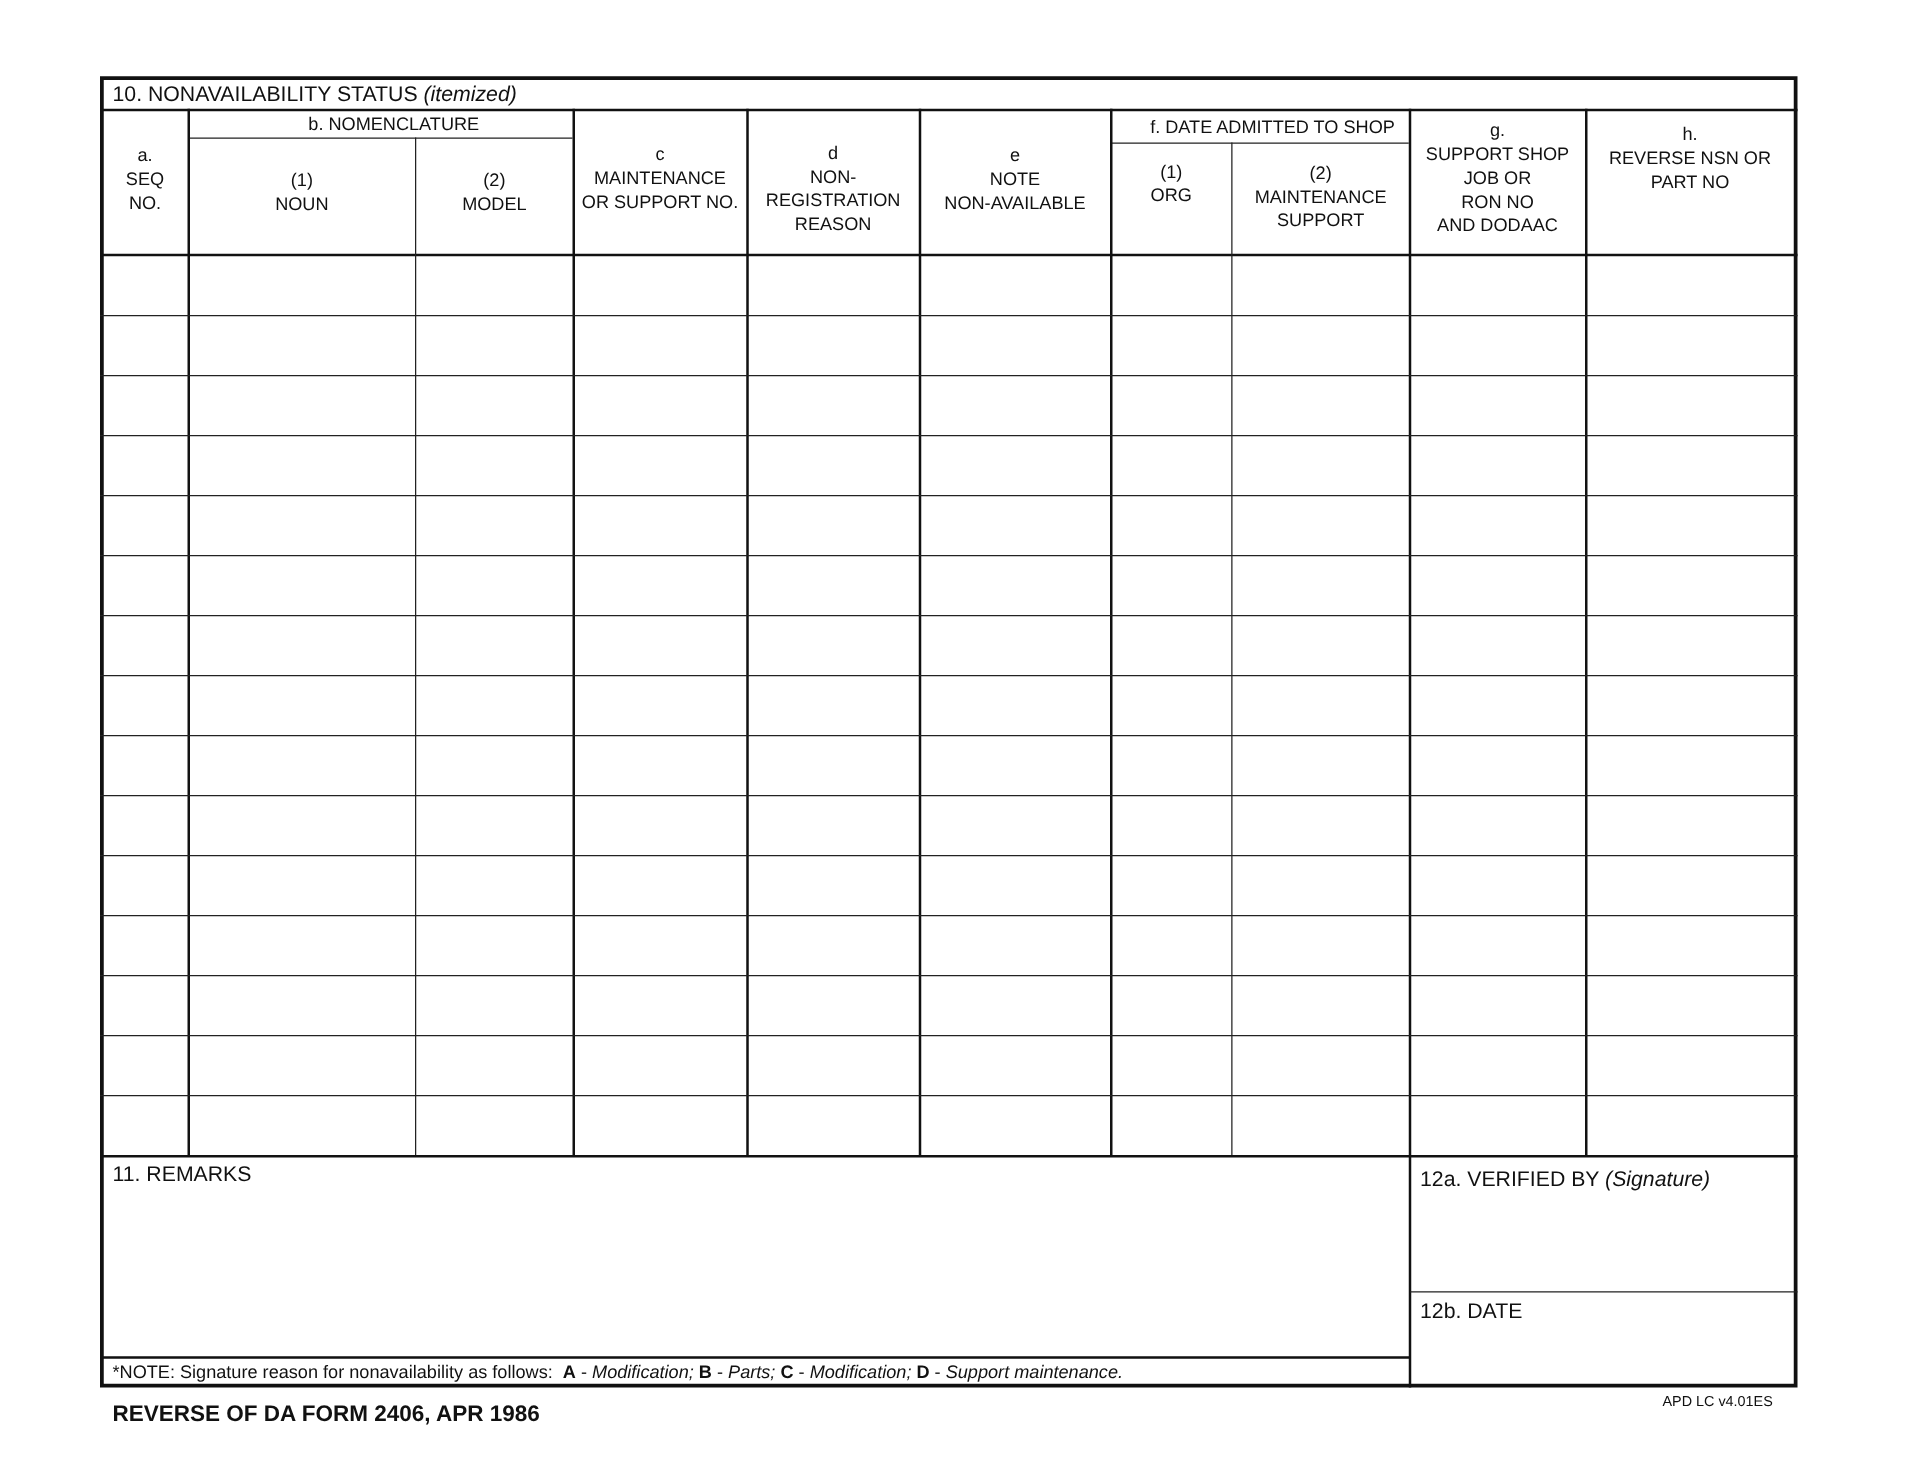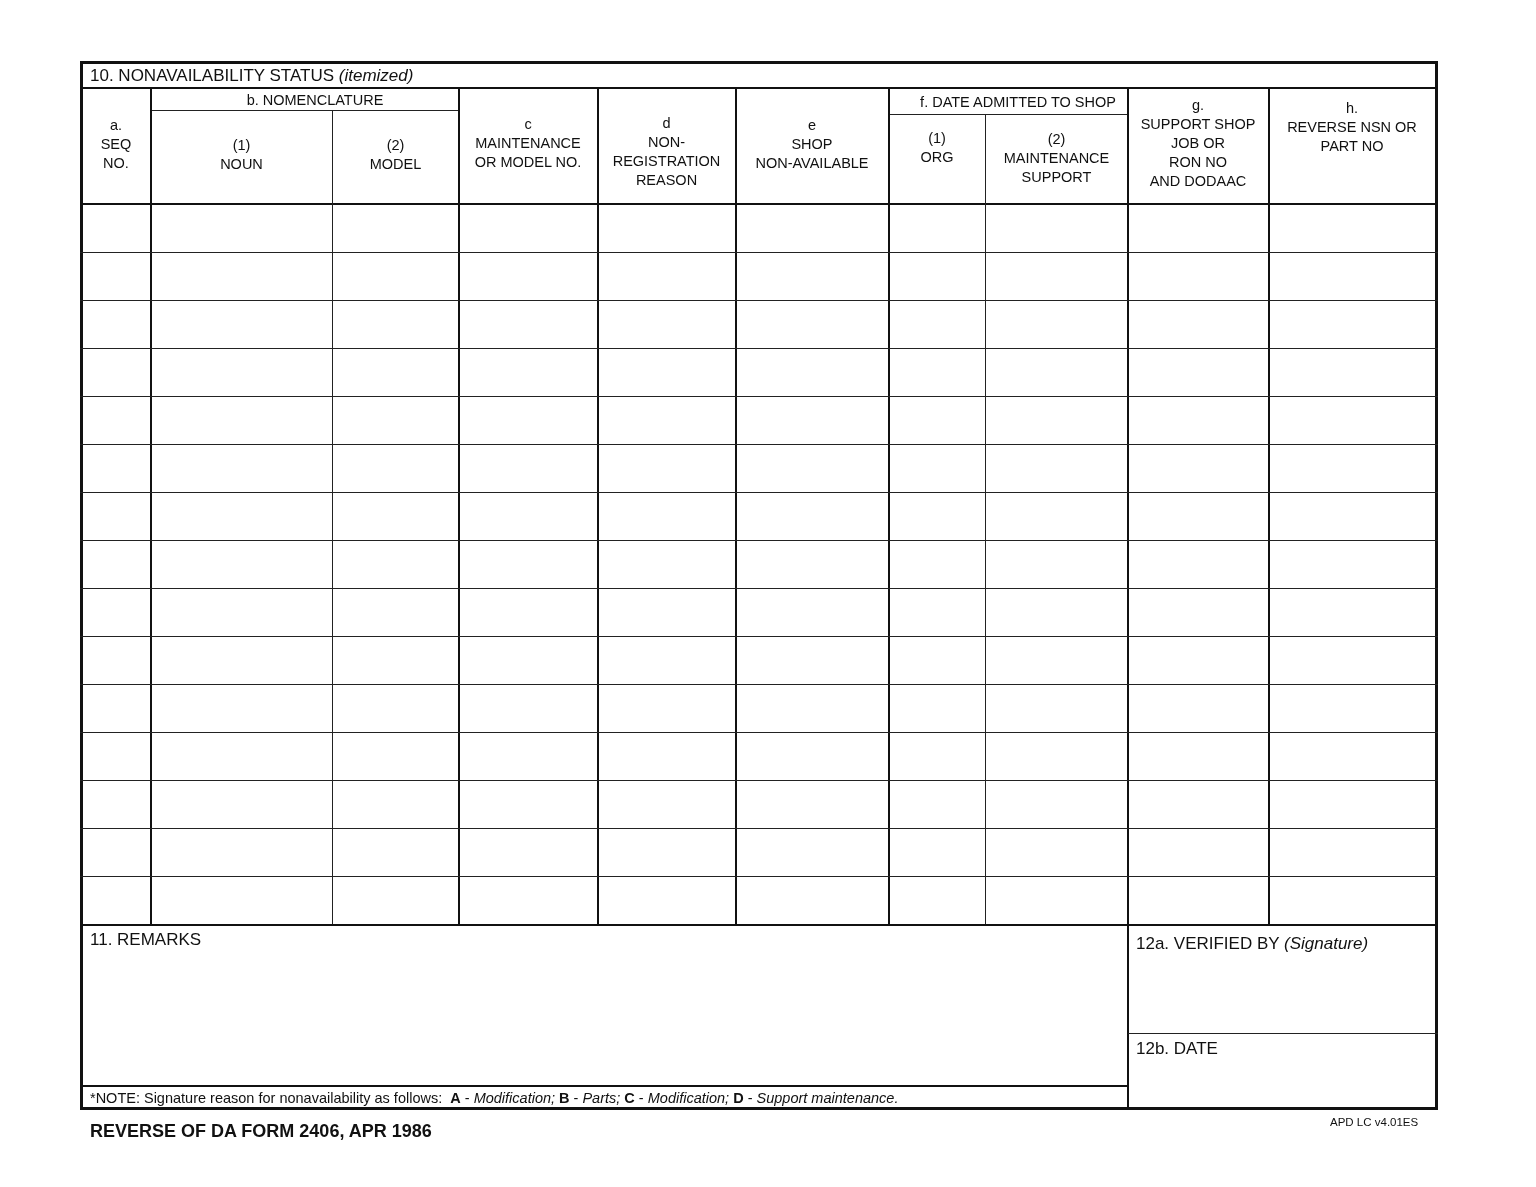--- a/index.html
+++ b/index.html
@@ -54,31 +54,31 @@
   <div>(1)</div>
   <div>NOUN</div>
 </div>
 <div class="lbl" style="left:333px; width:125px; top:136px;">
   <div>(2)</div>
   <div>MODEL</div>
 </div>
 <div class="lbl" style="left:459px; width:138px; top:115px;">
   <div>c</div>
   <div>MAINTENANCE</div>
-  <div>OR MODEL NO.</div>
+  <div>OR SUPPORT NO.</div>
 </div>
 <div class="lbl" style="left:598px; width:137px; top:114px;">
   <div>d</div>
   <div>NON-</div>
   <div>REGISTRATION</div>
   <div>REASON</div>
 </div>
 <div class="lbl" style="left:736px; width:152px; top:116px;">
   <div>e</div>
-  <div>SHOP</div>
+  <div>NOTE</div>
   <div>NON-AVAILABLE</div>
 </div>
 <div class="lbl" style="left:889px; width:258px; top:93px;">f.  DATE ADMITTED TO SHOP</div>
 <div class="lbl" style="left:889px; width:96px; top:129px;">
   <div>(1)</div>
   <div>ORG</div>
 </div>
 <div class="lbl" style="left:986px; width:141px; top:130px;">
   <div>(2)</div>
   <div>MAINTENANCE</div>

